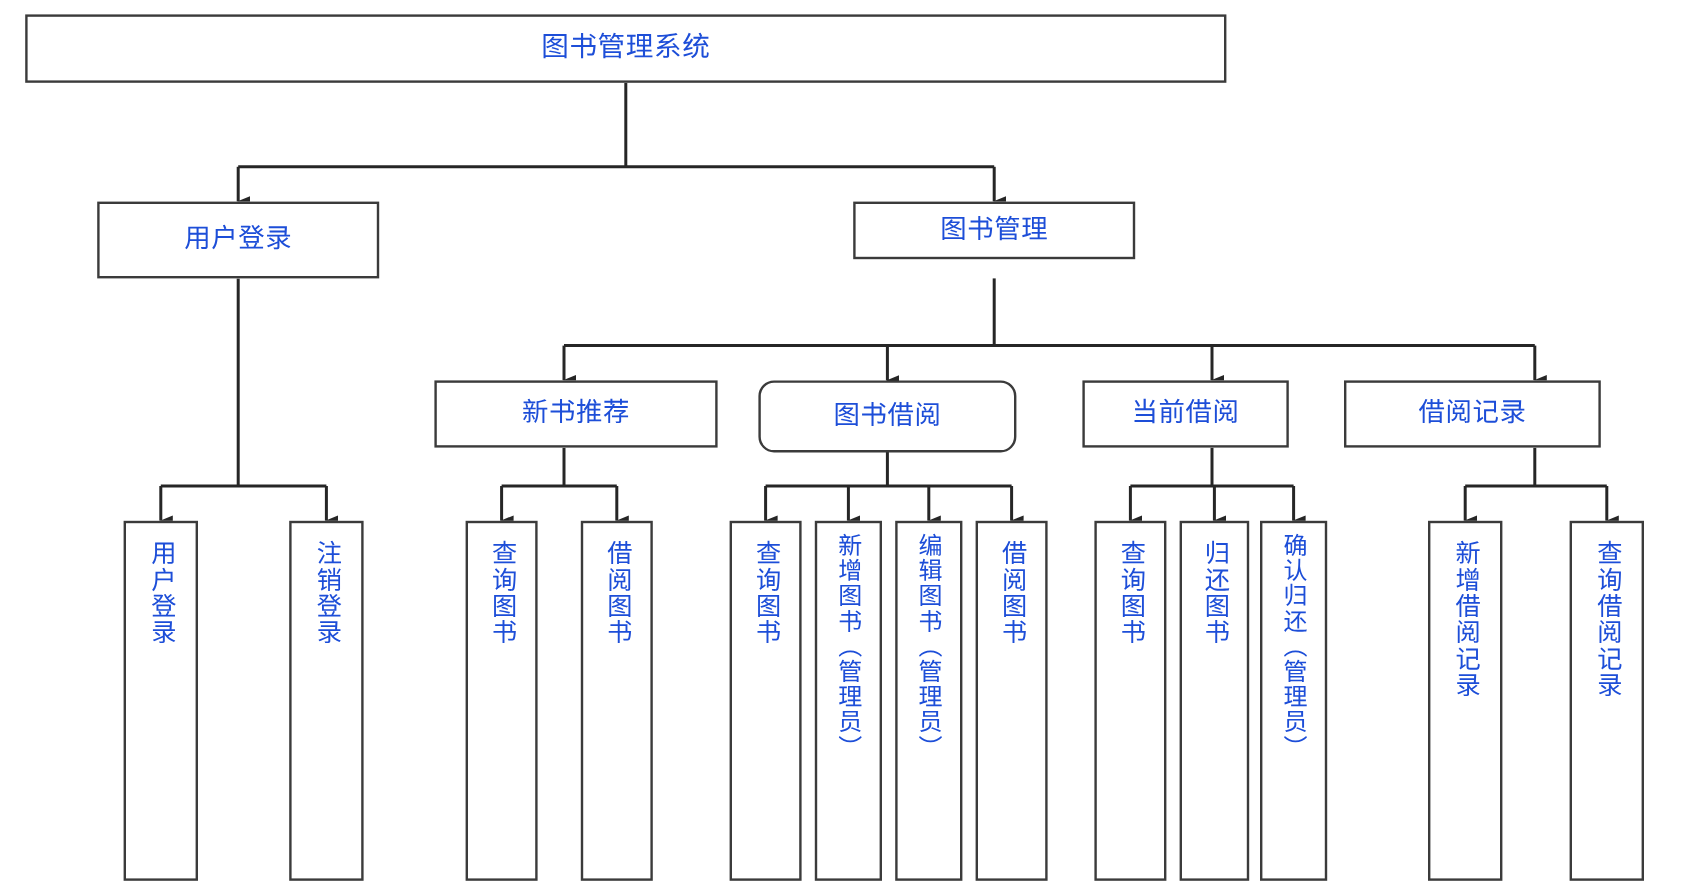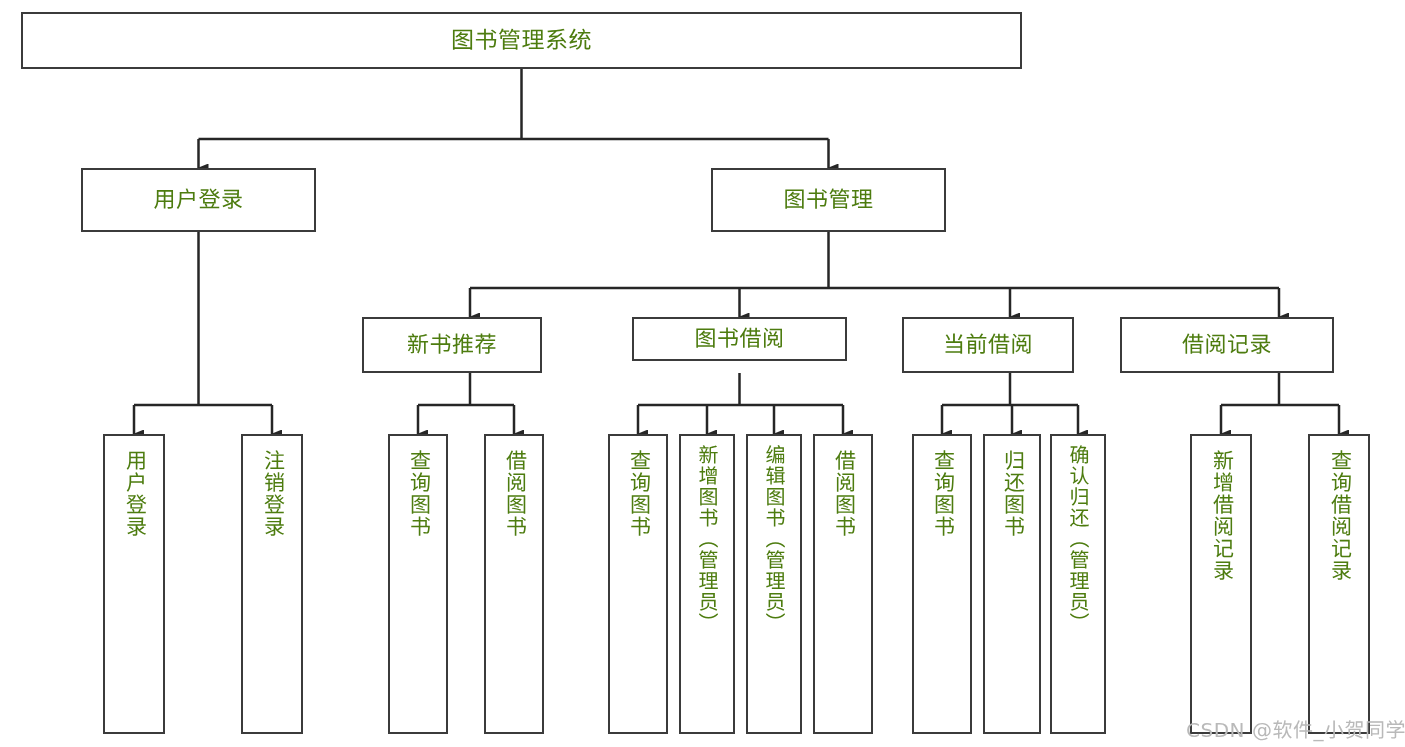--- a/index.html
+++ b/index.html
@@ -28,21 +28,21 @@
     pointer-events: none;
   }
   .node {
     position: absolute;
     box-sizing: border-box;
     background: #ffffff;
     border: 2px solid #f97316;
     display: flex;
     align-items: center;
     justify-content: center;
-    color: #4d7c0f;
+    color: #1d4ed8;
   }
   .node-label {
     display: block;
     text-align: center;
     line-height: 1.18;
     white-space: pre;
   }
   
   .node.horizontal .node-label {
     font-size: 22px;
@@ -130,27 +130,27 @@
       </g>
   </svg>
 
   <div id="nodes-layer">
       <div class="node horizontal root" style="left: 21px; top: 12px; width: 1001px; height: 57px; border-color: rgb(59, 59, 59); background: rgb(255, 255, 255);">
         <span class="node-label">图书管理系统</span>
       </div>
       <div class="node horizontal" style="left: 81px; top: 168px; width: 235px; height: 64px; border-color: rgb(59, 59, 59); background: rgb(255, 255, 255);">
         <span class="node-label">用户登录</span>
       </div>
-      <div class="node horizontal" style="left: 711px; top: 168px; width: 235px; height: 64px; border-color: rgb(59, 59, 59); background: rgb(255, 255, 255);">
+      <div class="node horizontal" style="left: 711px; top: 168px; width: 235px; height: 48px; border-color: rgb(59, 59, 59); background: rgb(255, 255, 255);">
         <span class="node-label">图书管理</span>
       </div>
-      <div class="node horizontal" style="left: 362px; top: 317px; width: 180px; height: 56px; border-color: rgb(59, 59, 59); background: rgb(255, 255, 255);">
+      <div class="node horizontal" style="left: 362px; top: 317px; width: 236px; height: 56px; border-color: rgb(59, 59, 59); background: rgb(255, 255, 255);">
         <span class="node-label">新书推荐</span>
       </div>
-      <div class="node horizontal" style="left: 632px; top: 317px; width: 215px; height: 44px; border-color: rgb(59, 59, 59); background: rgb(255, 255, 255);">
+      <div class="node horizontal" style="left: 632px; top: 317px; width: 215px; height: 60px; border-color: rgb(59, 59, 59); background: rgb(255, 255, 255); border-radius: 13px;">
         <span class="node-label">图书借阅</span>
       </div>
       <div class="node horizontal" style="left: 902px; top: 317px; width: 172px; height: 56px; border-color: rgb(59, 59, 59); background: rgb(255, 255, 255);">
         <span class="node-label">当前借阅</span>
       </div>
       <div class="node horizontal" style="left: 1120px; top: 317px; width: 214px; height: 56px; border-color: rgb(59, 59, 59); background: rgb(255, 255, 255);">
         <span class="node-label">借阅记录</span>
       </div>
       <div class="node vertical" style="left: 103px; top: 434px; width: 62px; height: 300px; border-color: rgb(59, 59, 59); background: rgb(255, 255, 255);">
         <span class="node-label">用户登录</span>
@@ -186,15 +186,14 @@
         <span class="node-label">确认归还（管理员）</span>
       </div>
       <div class="node vertical" style="left: 1190px; top: 434px; width: 62px; height: 300px; border-color: rgb(59, 59, 59); background: rgb(255, 255, 255);">
         <span class="node-label">新增借阅记录</span>
       </div>
       <div class="node vertical" style="left: 1308px; top: 434px; width: 62px; height: 300px; border-color: rgb(59, 59, 59); background: rgb(255, 255, 255);">
         <span class="node-label">查询借阅记录</span>
       </div>
     </div>
 
-  <div id="watermark">CSDN @软件_小贺同学</div>
 
 </div>
 
 </body></html>

